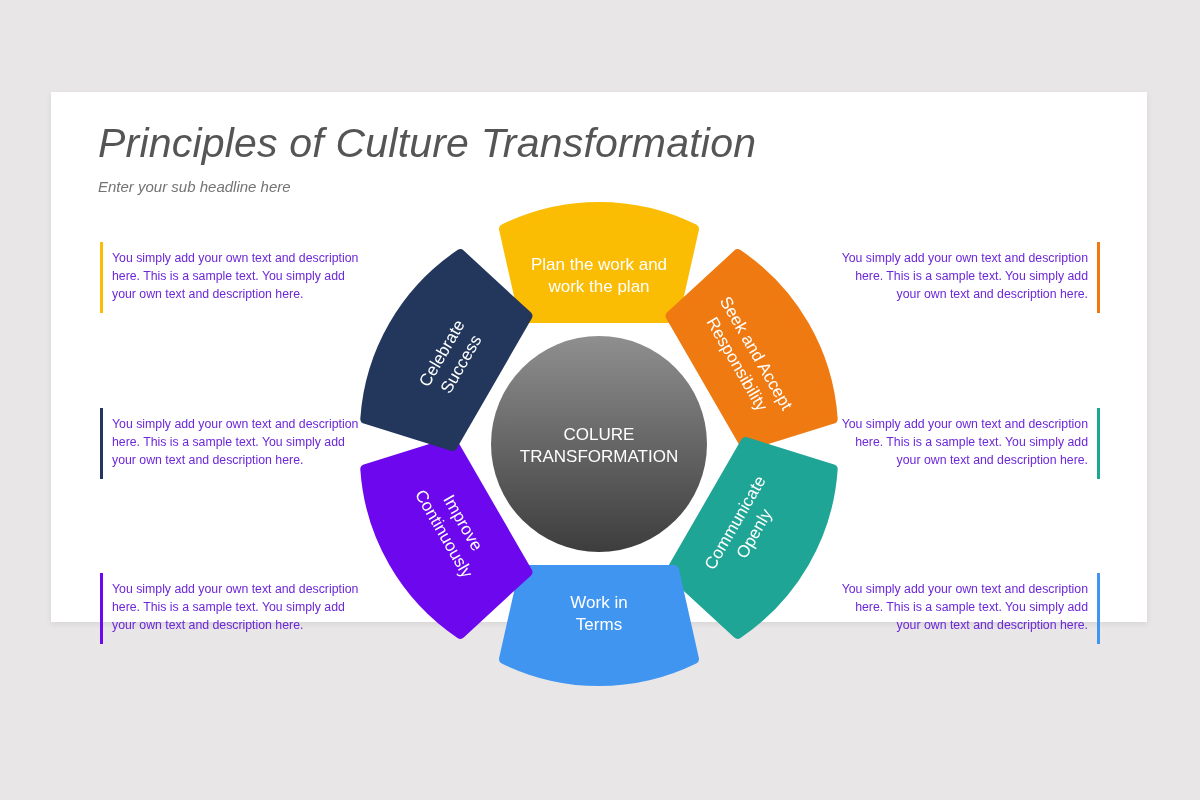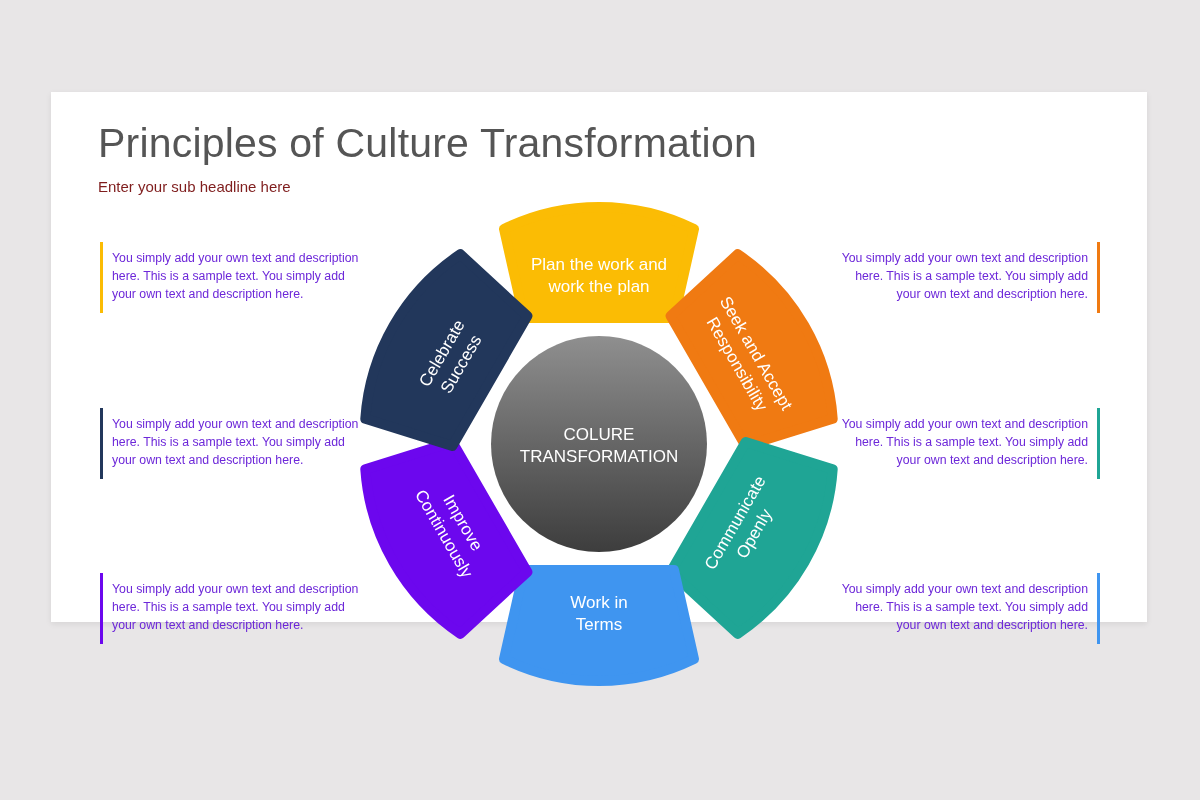--- a/index.html
+++ b/index.html
@@ -1,19 +1,19 @@
 <!DOCTYPE html>
 <html><head>
 <meta charset="utf-8">
 <style>
   html, body { margin:0; padding:0; }
   body { width:1200px; height:800px; background:#e8e6e7; position:relative; overflow:hidden; font-family:"Liberation Sans", sans-serif; }
-  .card { position:absolute; left:51px; top:92px; width:1096px; height:530px; background:#ffffff; box-shadow:0 2px 6px rgba(0,0,0,0.08); }
+  .card { position:absolute; left:51px; top:92px; width:1096px; height:530px; background:#ffffff; box-shadow:0 2px 6px rgba(0,0,0,0.08);font-style:italic; }
   .title { position:absolute; left:47px; top:28px; font-size:41px; color:#555555; font-weight:normal; letter-spacing:0.2px; margin:0; white-space:nowrap; }
-  .subtitle { position:absolute; left:47px; top:86px; font-size:15px; color:#7f1d1d; margin:0; }
+  .subtitle { position:absolute; left:47px; top:86px; font-size:15px; color:#737373; margin:0; }
   .desc { position:absolute; width:260px; font-size:12.3px; line-height:18.2px; color:#6d28d9; }
   .desc.left { padding-left:9px; border-left:3px solid; }
   .desc.right { padding-right:9px; border-right:3px solid; text-align:right; }
   .desc p { margin:0; padding:7px 0 9px; }
   svg.wheel { position:absolute; left:0; top:0; }
   .seg-label { fill:#ffffff; font-family:"Liberation Sans", sans-serif; font-size:17px; text-anchor:middle; }
   .center-label { fill:#ffffff; font-family:"Liberation Sans", sans-serif; font-size:17px; text-anchor:middle; }
 </style>
 </head>
 <body>

